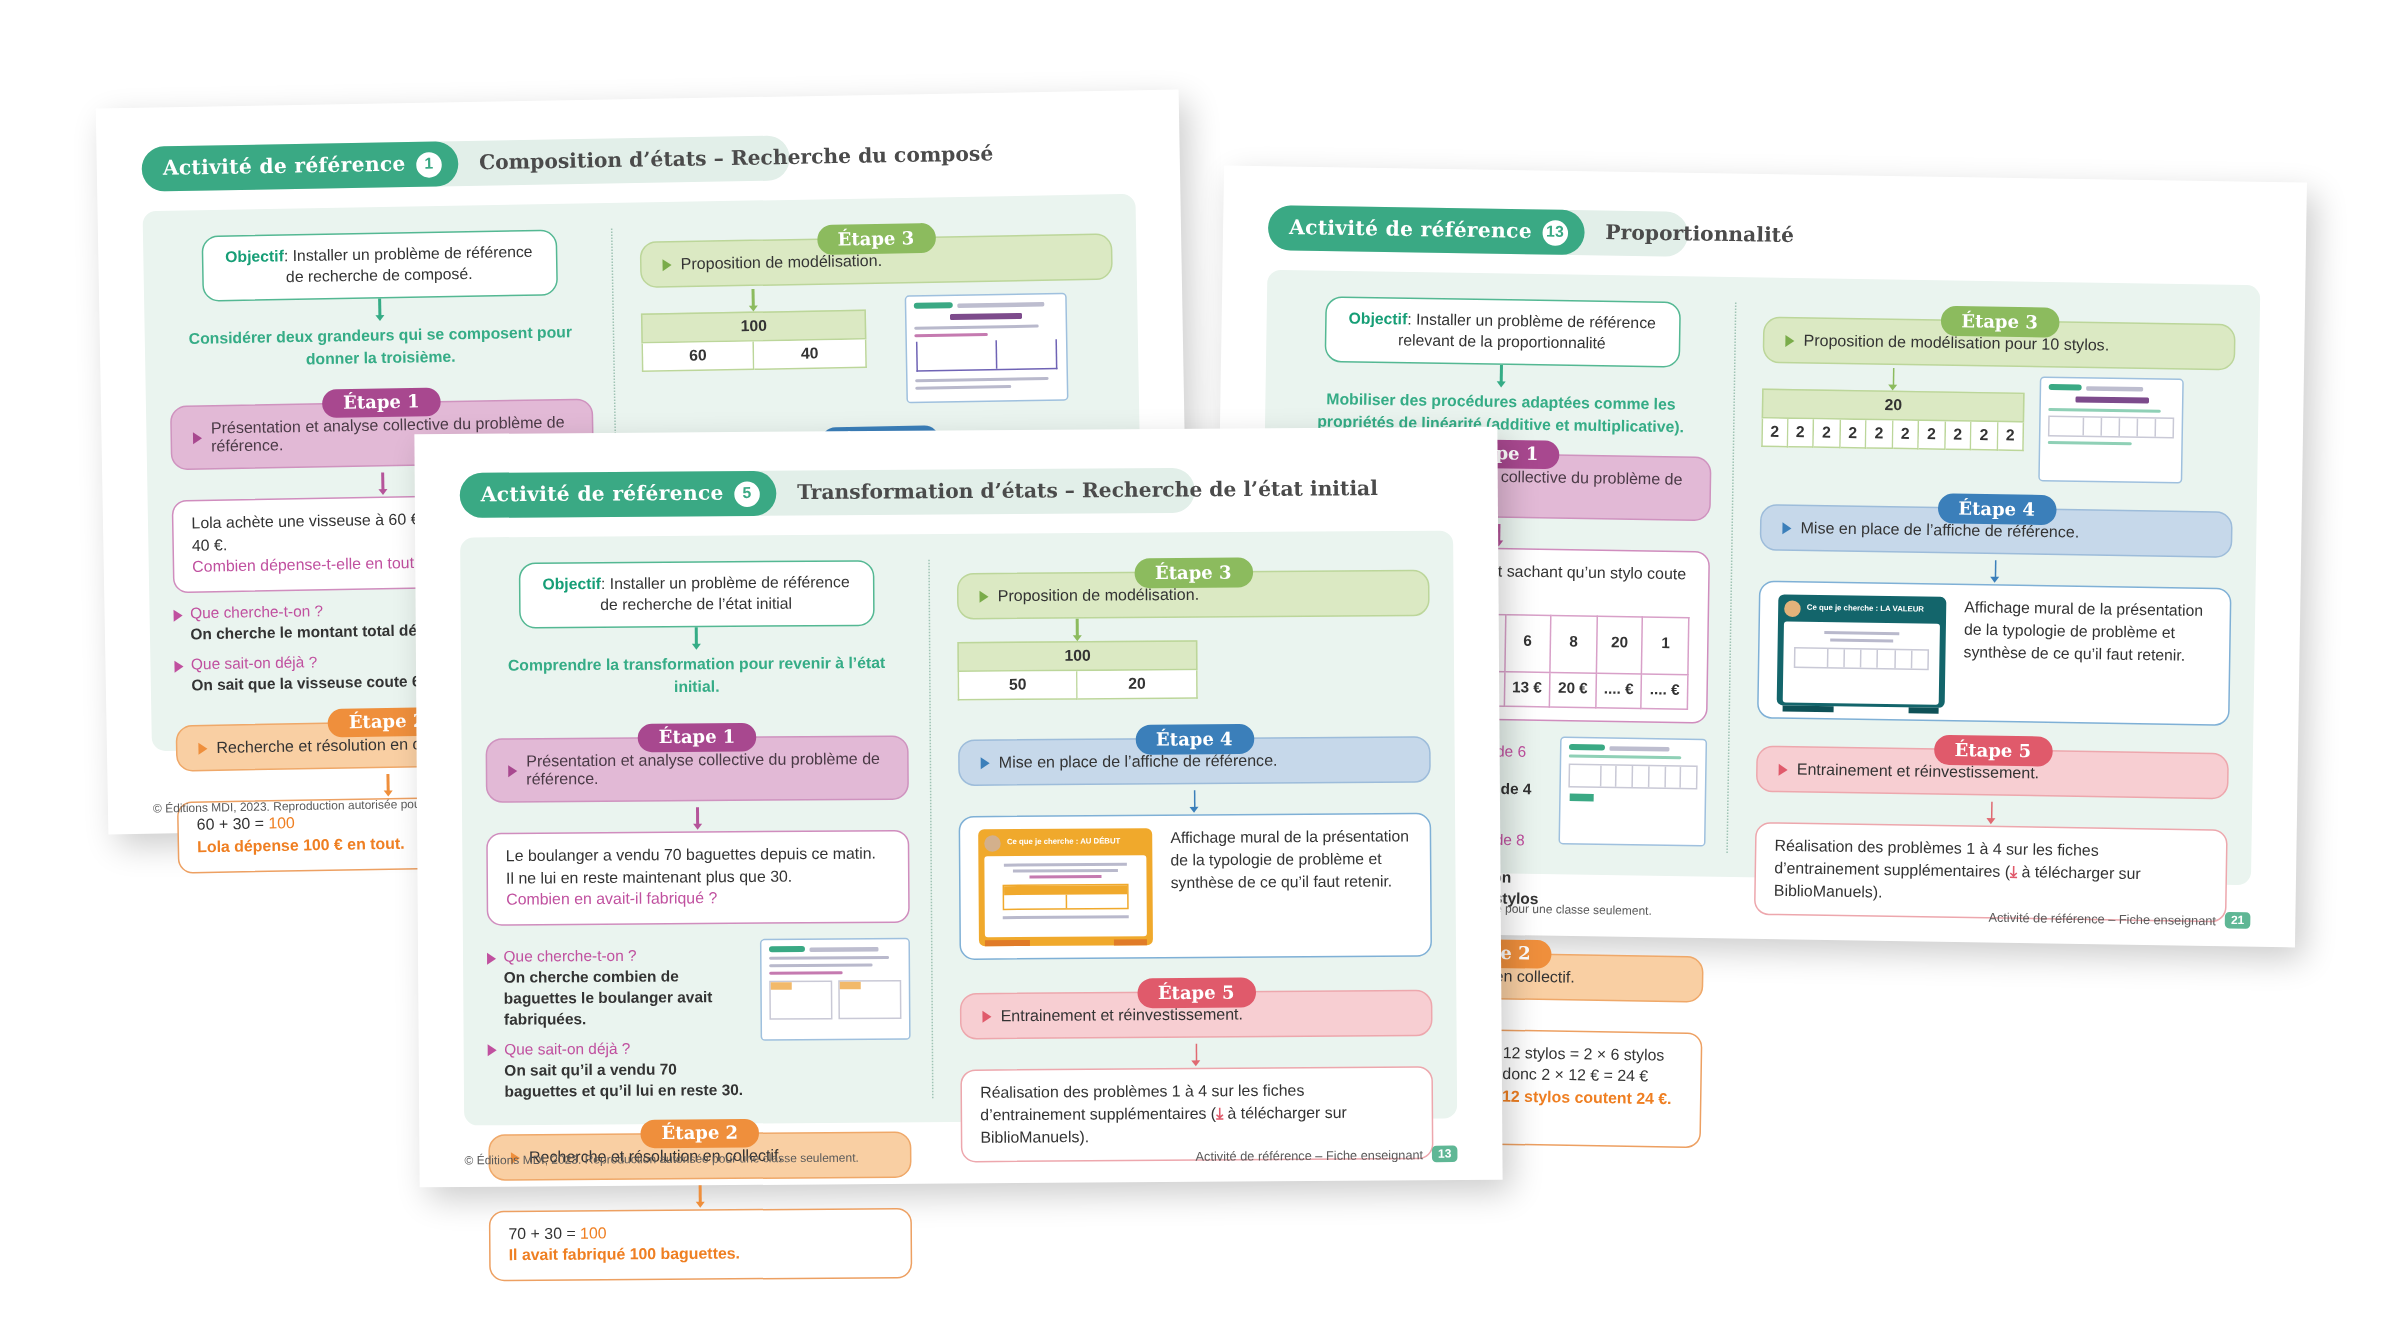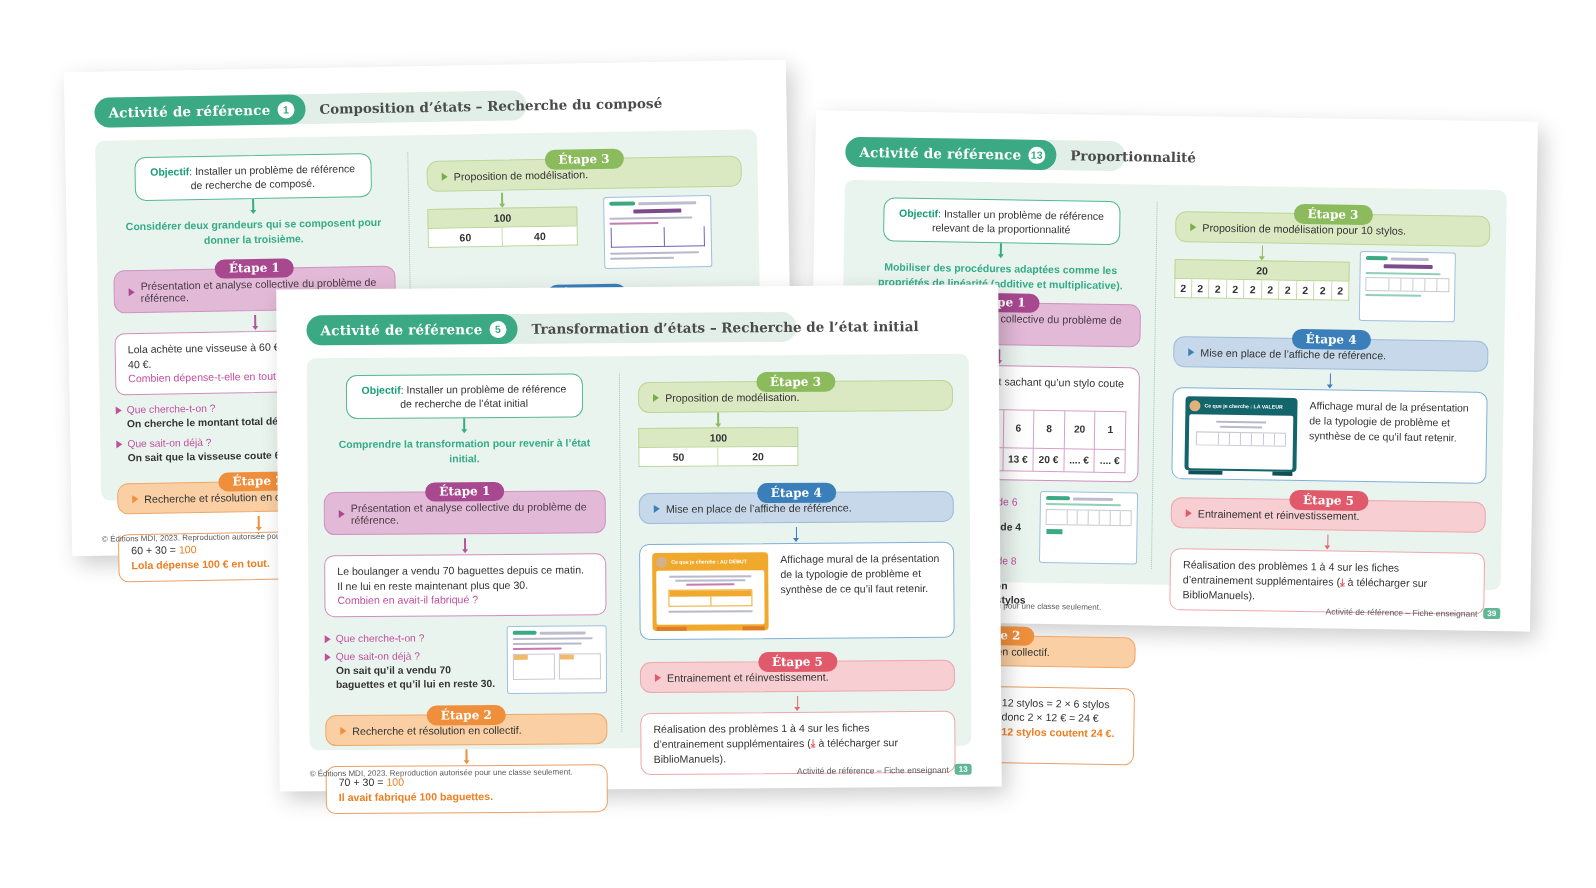--- a/index.html
+++ b/index.html
@@ -533,21 +533,21 @@
           <div class="wbox red" style="margin-top:4px;">
             <span>Réalisation des problèmes 1 à 4 sur les fiches d’entrainement supplémentaires (</span><span class="dl">⤓</span><span> à télécharger sur BiblioManuels).</span>
           </div>
         </div>
       </div>
 
       <div class="foot">
         <span>© Éditions MDI, 2023. Reproduction autorisée pour une classe seulement.</span>
         <span class="right">
           <span>Activité de référence – Fiche enseignant</span>
-          <span class="pg">39</span>
+          <span class="pg">21</span>
         </span>
       </div>
     </div>
   </div>
 
   <div class="sheet" style="left:278px; top:287px; width:722px; height:502px; transform:rotate(-0.4deg); z-index:3;">
     <div class="sheet-inner">
 
       <div class="hdr">
         <div class="hdr-bg" style="width:490px;"></div>
@@ -585,20 +585,21 @@
             <div>Il ne lui en reste maintenant plus que 30.</div>
             <div class="q-pink">Combien en avait-il fabriqué ?</div>
           </div>
 
           <div style="display:flex;gap:10px;align-items:flex-start;">
             <div class="qa" style="flex:1;">
               <div class="q">
                   <span class="tri"></span>
                   <span>Que cherche-t-on ?</span>
                 </div>
+              <div class="a">On cherche combien de baguettes le boulanger avait fabriquées.</div>
               <div class="q">
                   <span class="tri"></span>
                   <span>Que sait-on déjà ?</span>
                 </div>
               <div class="a">On sait qu’il a vendu 70 baguettes et qu’il lui en reste 30.</div>
             </div>
             <div class="thumb" style="width:100px;height:68px;margin-top:10px;flex:0 0 auto;">
               <div style="display:flex;align-items:center;gap:3px;margin:4px 0 0 5px;">
                 <div style="height:4px;width:24px;background:#3aa984;border-radius:2px;"></div>
                 <div style="height:3px;width:46px;background:#bdbdcf;border-radius:1px;"></div>

